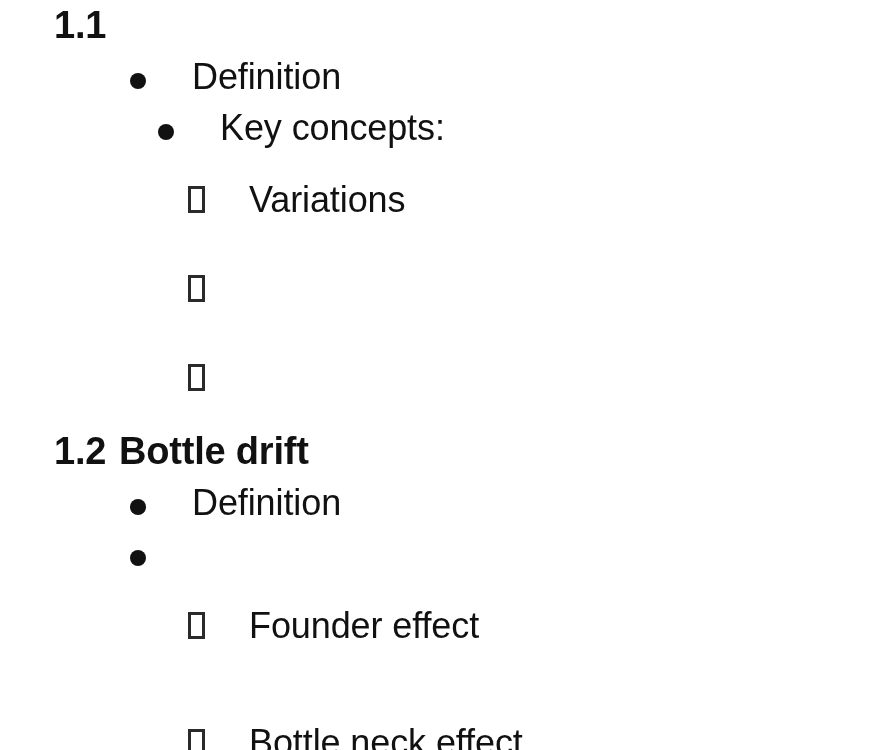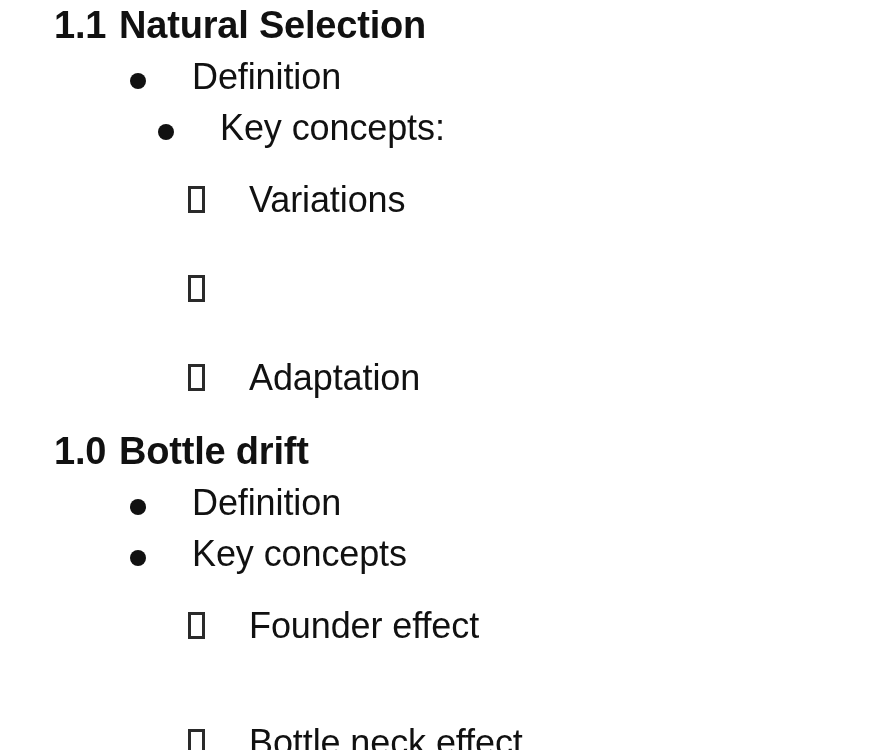--- a/index.html
+++ b/index.html
@@ -108,21 +108,20 @@
     letter-spacing: -0.1px;
   }
 </style>
 </head>
 <body>
 
 <div id="outline-document">
 
   <div class="section-heading" style="top:3px;">
     <span class="section-number">1.1</span>
-    <span class="section-title">Natural Selection</span>
   </div>
 
   <div class="bullet-row" style="top:55px;">
     <span class="bullet-dot"></span>
     <span class="bullet-text">Definition</span>
   </div>
 
   <div class="bullet-row" style="top:106px;margin-left:28px;">
     <span class="bullet-dot"></span>
     <span class="bullet-text">Key concepts:</span>
@@ -132,36 +131,34 @@
     <span class="tofu-box"></span>
     <span class="sub-text">Variations</span>
   </div>
 
   <div class="sub-row" style="top:267px;">
     <span class="tofu-box"></span>
   </div>
 
   <div class="sub-row" style="top:356px;">
     <span class="tofu-box"></span>
-    <span class="sub-text">Adaptation</span>
   </div>
 
   <div class="section-heading" style="top:429px;">
-    <span class="section-number">1.0</span>
+    <span class="section-number">1.2</span>
     <span class="section-title">Bottle drift</span>
   </div>
 
   <div class="bullet-row" style="top:481px;">
     <span class="bullet-dot"></span>
     <span class="bullet-text">Definition</span>
   </div>
 
   <div class="bullet-row" style="top:532px;">
     <span class="bullet-dot"></span>
-    <span class="bullet-text">Key concepts</span>
   </div>
 
   <div class="sub-row" style="top:604px;padding-left:12px;">
     <span class="tofu-box"></span>
     <span class="sub-text">Founder effect</span>
   </div>
 
   <div class="sub-row" style="top:693px;margin-top:28px;">
     <span class="tofu-box"></span>
     <span class="sub-text">Bottle neck effect</span>

